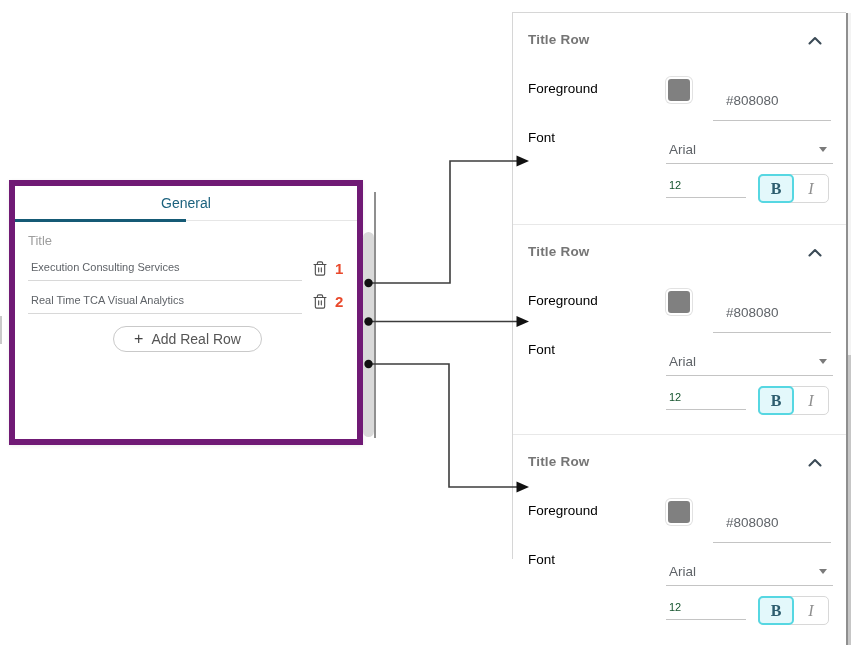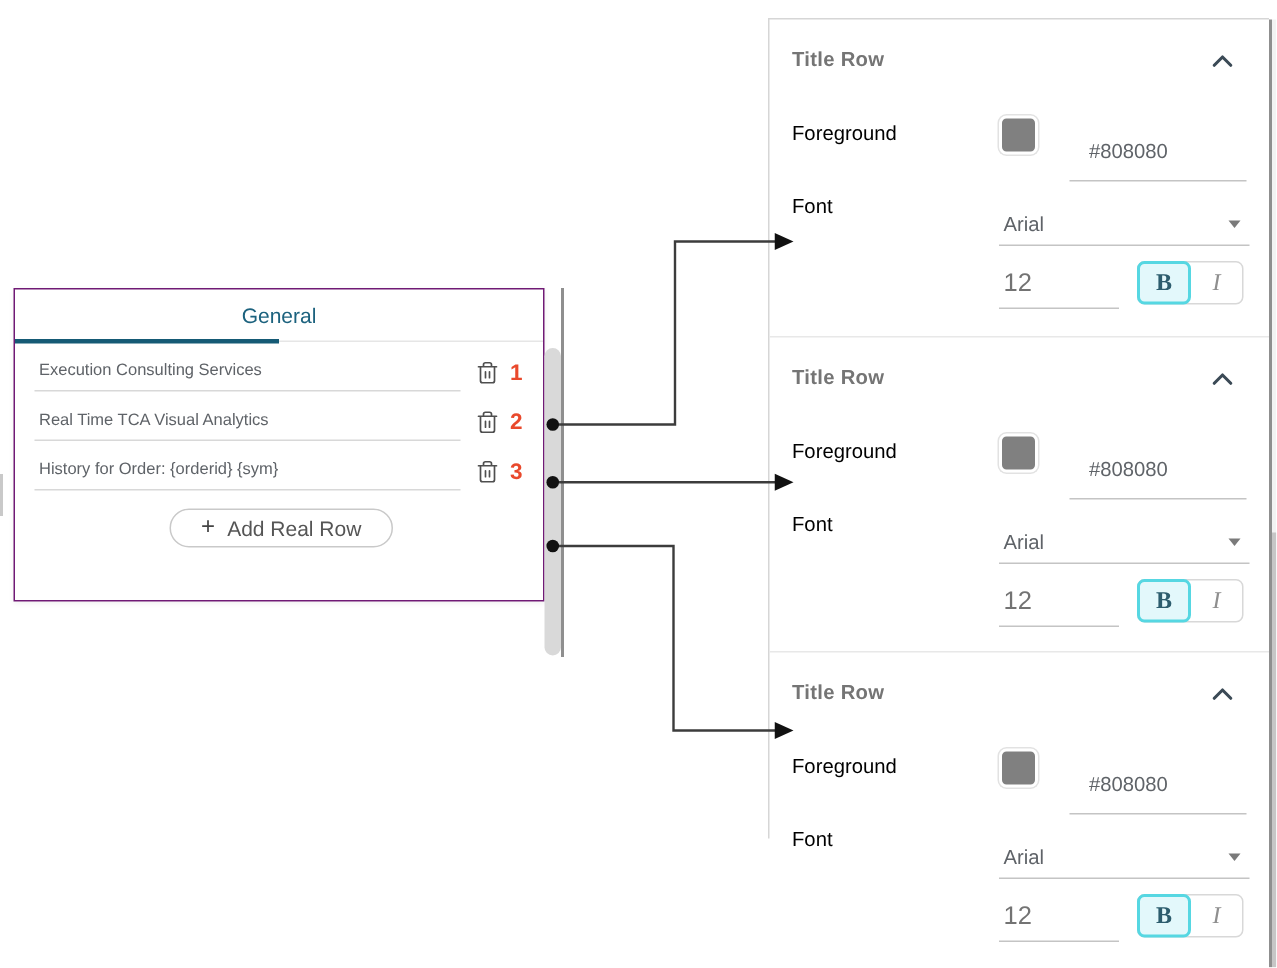--- a/index.html
+++ b/index.html
@@ -9,22 +9,22 @@
     background:#ffffff; font-family:"Liberation Sans", sans-serif;
     color:#5f6368;
   }
 
   
   .left-sliver { position:absolute; left:0; top:316; }
   .left-sliver { top:316px; width:2px; height:28px; background:#c9c9c9; }
 
   
   .left-panel {
-    position:absolute; left:9px; top:192px; width:354px; height:209px;
-    background:#fff; border:1px solid #701a75;
+    position:absolute; left:9px; top:180px; width:354px; height:265px;
+    background:#fff; border:6px solid #701a75;
     box-shadow:0 1px 4px rgba(0,0,0,0.07);
   }
   .tabs { position:relative; display:flex; height:35px; border-bottom:1px solid #e6e6e6; }
   .tab {
     flex:1; display:flex; align-items:center; justify-content:center;
     font-size:14px; color:#9e9e9e; cursor:pointer;
   }
   .tab.active { color:#1c627e; }
   .tab-underline {
     position:absolute; left:0; bottom:-2px; width:50%; height:3px; background:#155a75;
@@ -99,21 +99,21 @@
     display:flex; align-items:flex-start; justify-content:space-between;
   }
   .caret-down {
     width:0; height:0; margin-top:5px;
     border-left:4.5px solid transparent; border-right:4.5px solid transparent;
     border-top:5px solid #7a7a7a;
   }
   .size-field {
     position:absolute; left:153px; top:166px; width:80px;
     border:none; border-bottom:1px solid #c4c4c4; outline:none; background:transparent;
-    font-family:"Liberation Sans",sans-serif; font-size:17px; color:#737373;
+    font-family:"Liberation Sans",sans-serif; font-size:11px; color:#14532d;
     padding:0 0 6px 3px;
   }
   .bi-group {
     position:absolute; left:245px; top:161px; width:71px; height:29px;
     border:1px solid #d8d8d8; border-radius:5px; display:flex; background:#fff;
   }
   .bi-btn {
     flex:1; display:flex; align-items:center; justify-content:center;
     cursor:pointer; background:none; border:none;
     font-family:"Liberation Serif", serif; font-size:16px; line-height:1;
@@ -142,20 +142,21 @@
 <div class="stage">
 
   <div class="left-sliver"></div>
 
   <div class="left-panel">
     <div class="tabs">
       <div class="tab active">General</div>
       <div class="tab-underline"></div>
     </div>
     <div class="panel-body">
+      <div class="field-label">Title</div>
 
       <div class="title-row">
         <input class="title-input" type="text" value="Execution Consulting Services" style="">
         <button class="trash-btn" title="">
           <svg width="16" height="17" viewBox="0 0 24 24">
             <path class="icon-stroke" stroke-width="2" d="M3 6h18M8 6V4a2 2 0 0 1 2-2h4a2 2 0 0 1 2 2v2M19 6v14a2 2 0 0 1-2 2H7a2 2 0 0 1-2-2V6M10 11v6M14 11v6"></path>
           </svg>
         </button>
         <span class="row-badge">1</span>
       </div>
@@ -163,29 +164,20 @@
       <div class="title-row">
         <input class="title-input" type="text" value="Real Time TCA Visual Analytics" style="">
         <button class="trash-btn" title="">
           <svg width="16" height="17" viewBox="0 0 24 24">
             <path class="icon-stroke" stroke-width="2" d="M3 6h18M8 6V4a2 2 0 0 1 2-2h4a2 2 0 0 1 2 2v2M19 6v14a2 2 0 0 1-2 2H7a2 2 0 0 1-2-2V6M10 11v6M14 11v6"></path>
           </svg>
         </button>
         <span class="row-badge">2</span>
       </div>
 
-      <div class="title-row">
-        <input class="title-input" type="text" value="History for Order: {orderid} {sym}" style="">
-        <button class="trash-btn" title="">
-          <svg width="16" height="17" viewBox="0 0 24 24">
-            <path class="icon-stroke" stroke-width="2" d="M3 6h18M8 6V4a2 2 0 0 1 2-2h4a2 2 0 0 1 2 2v2M19 6v14a2 2 0 0 1-2 2H7a2 2 0 0 1-2-2V6M10 11v6M14 11v6"></path>
-          </svg>
-        </button>
-        <span class="row-badge">3</span>
-      </div>
 
       <div class="add-row-wrap">
         <button class="add-btn">
           <span class="plus">+</span>
           <span>Add Real Row</span>
         </button>
       </div>
     </div>
   </div>
 

